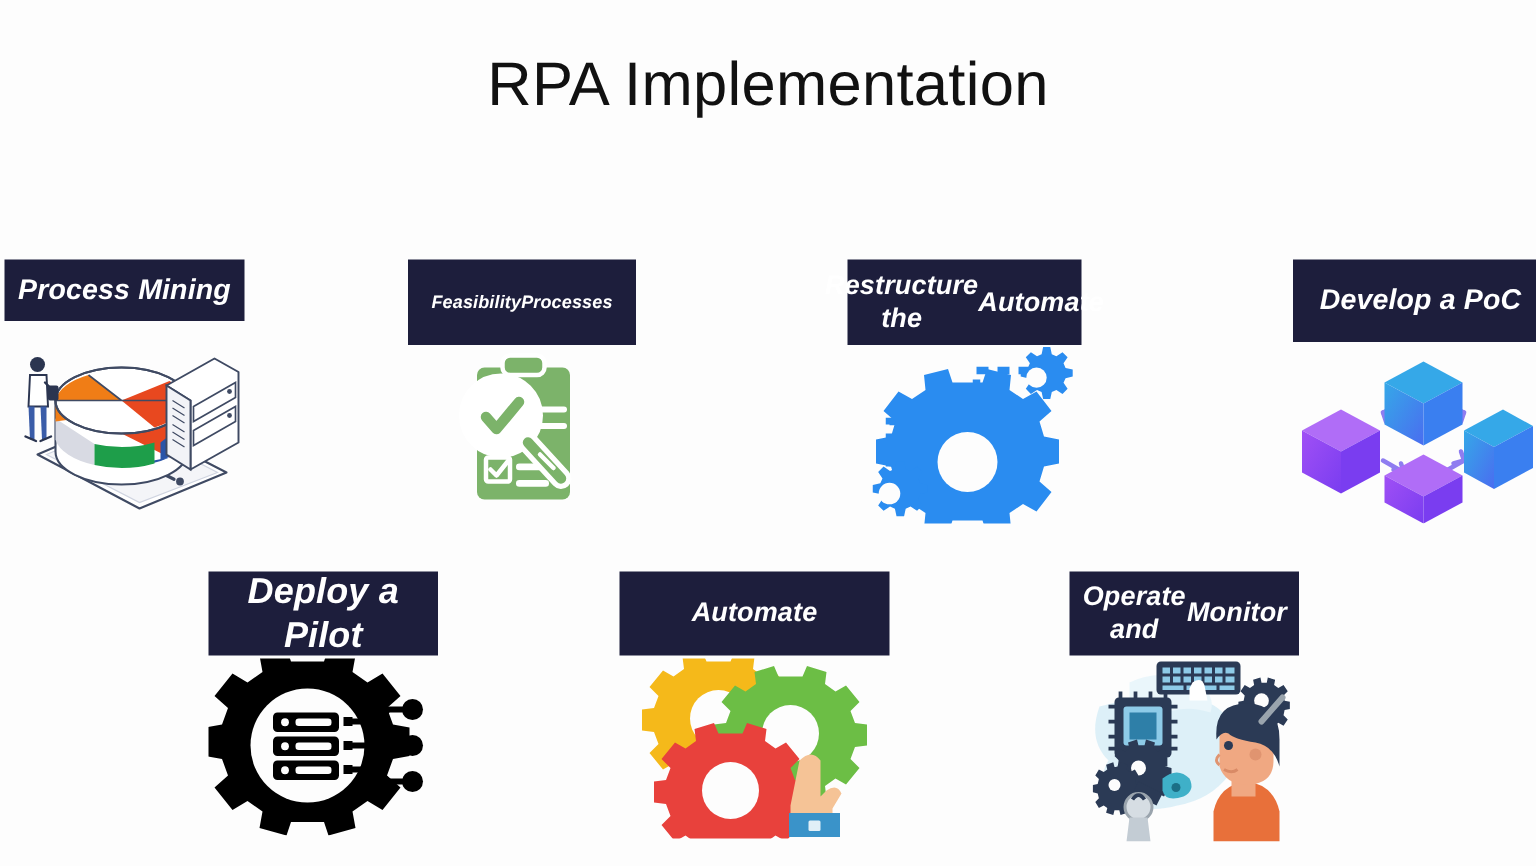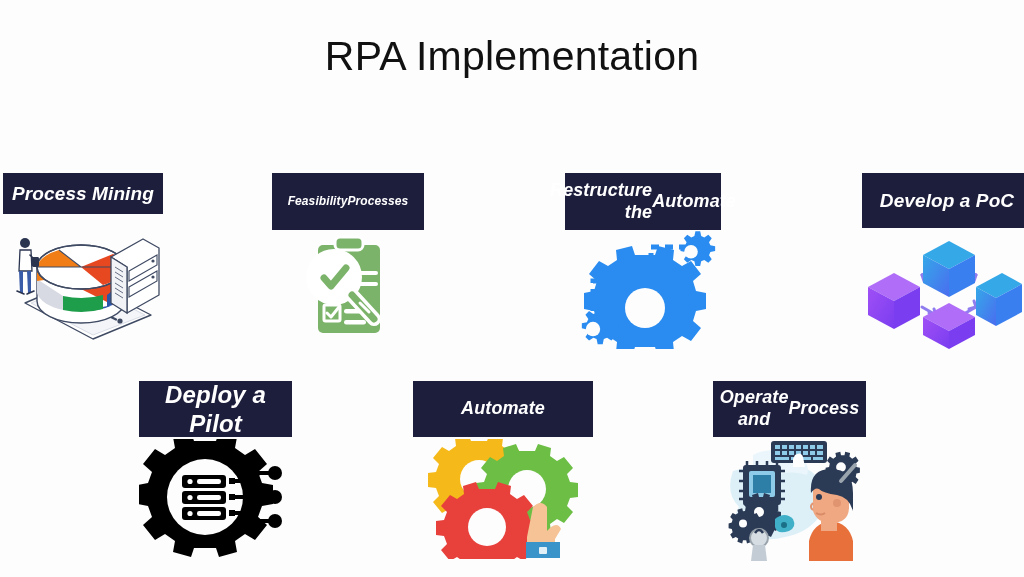--- a/index.html
+++ b/index.html
@@ -73,21 +73,21 @@
   
   #step-process-mining   { left: 3px;   top: 173px; width: 160px; }
   #step-process-mining   .step-label { width: 160px; height: 41px; font-size: 19px; }
   #step-process-mining   .step-icon  { top: 58px; width: 160px; height: 110px; }
 
   #step-feasibility      { left: 272px; top: 173px; width: 152px; }
   #step-feasibility      .step-label { width: 152px; height: 57px; font-size: 12px; }
   #step-feasibility      .step-icon  { top: 60px; width: 152px; height: 108px; }
 
   #step-restructure      { left: 565px; top: 173px; width: 156px; }
-  #step-restructure      .step-label { width: 156px; height: 57px; font-size: 18px; text-align: right; }
+  #step-restructure      .step-label { width: 156px; height: 57px; font-size: 18px; }
   #step-restructure      .step-icon  { top: 58px; width: 156px; height: 118px; }
 
   #step-develop-poc      { left: 862px; top: 173px; width: 160px; }
   #step-develop-poc      .step-label { width: 170px; height: 55px; font-size: 19px; }
   #step-develop-poc      .step-icon  { top: 56px; width: 160px; height: 120px; }
 
   #step-deploy-pilot     { left: 139px; top: 381px; width: 153px; }
   #step-deploy-pilot     .step-label { width: 153px; height: 56px; font-size: 24px; }
   #step-deploy-pilot     .step-icon  { top: 58px; width: 153px; height: 118px; }
 
@@ -350,21 +350,21 @@
           <rect x="126" y="108" width="8" height="7" rx="1" fill="#ffffff" opacity="0.85"></rect>
         </g>
       </svg>
     </div>
   </div>
 
   <div class="step" id="step-operate-monitor">
     <div class="step-label">
       <span>Operate and</span>
         <br>
-      <span>Process</span>
+      <span>Monitor</span>
     </div>
     <div class="step-icon">
       <svg viewBox="0 0 153 124" width="153" height="124">
 
         <path d="M20 34 q-8 22 6 36 q-10 16 8 26 q16 10 38 4 q22 -4 34 -20 q12 -18 2 -34 q-8 -16 -30 -18 q-26 -4 -42 2 Z" fill="#d9eef7" opacity="0.9"></path>
         <path d="M40 18 q20 -10 44 0 q14 8 10 20 q-18 -6 -34 2 q-16 6 -20 -4 Z" fill="#eaf6fb"></path>
 
         <g transform="translate(58,4)">
           <rect x="0" y="0" width="56" height="22" rx="3" fill="#2b3a55"></rect>
           <g fill="#8ecbe8">

